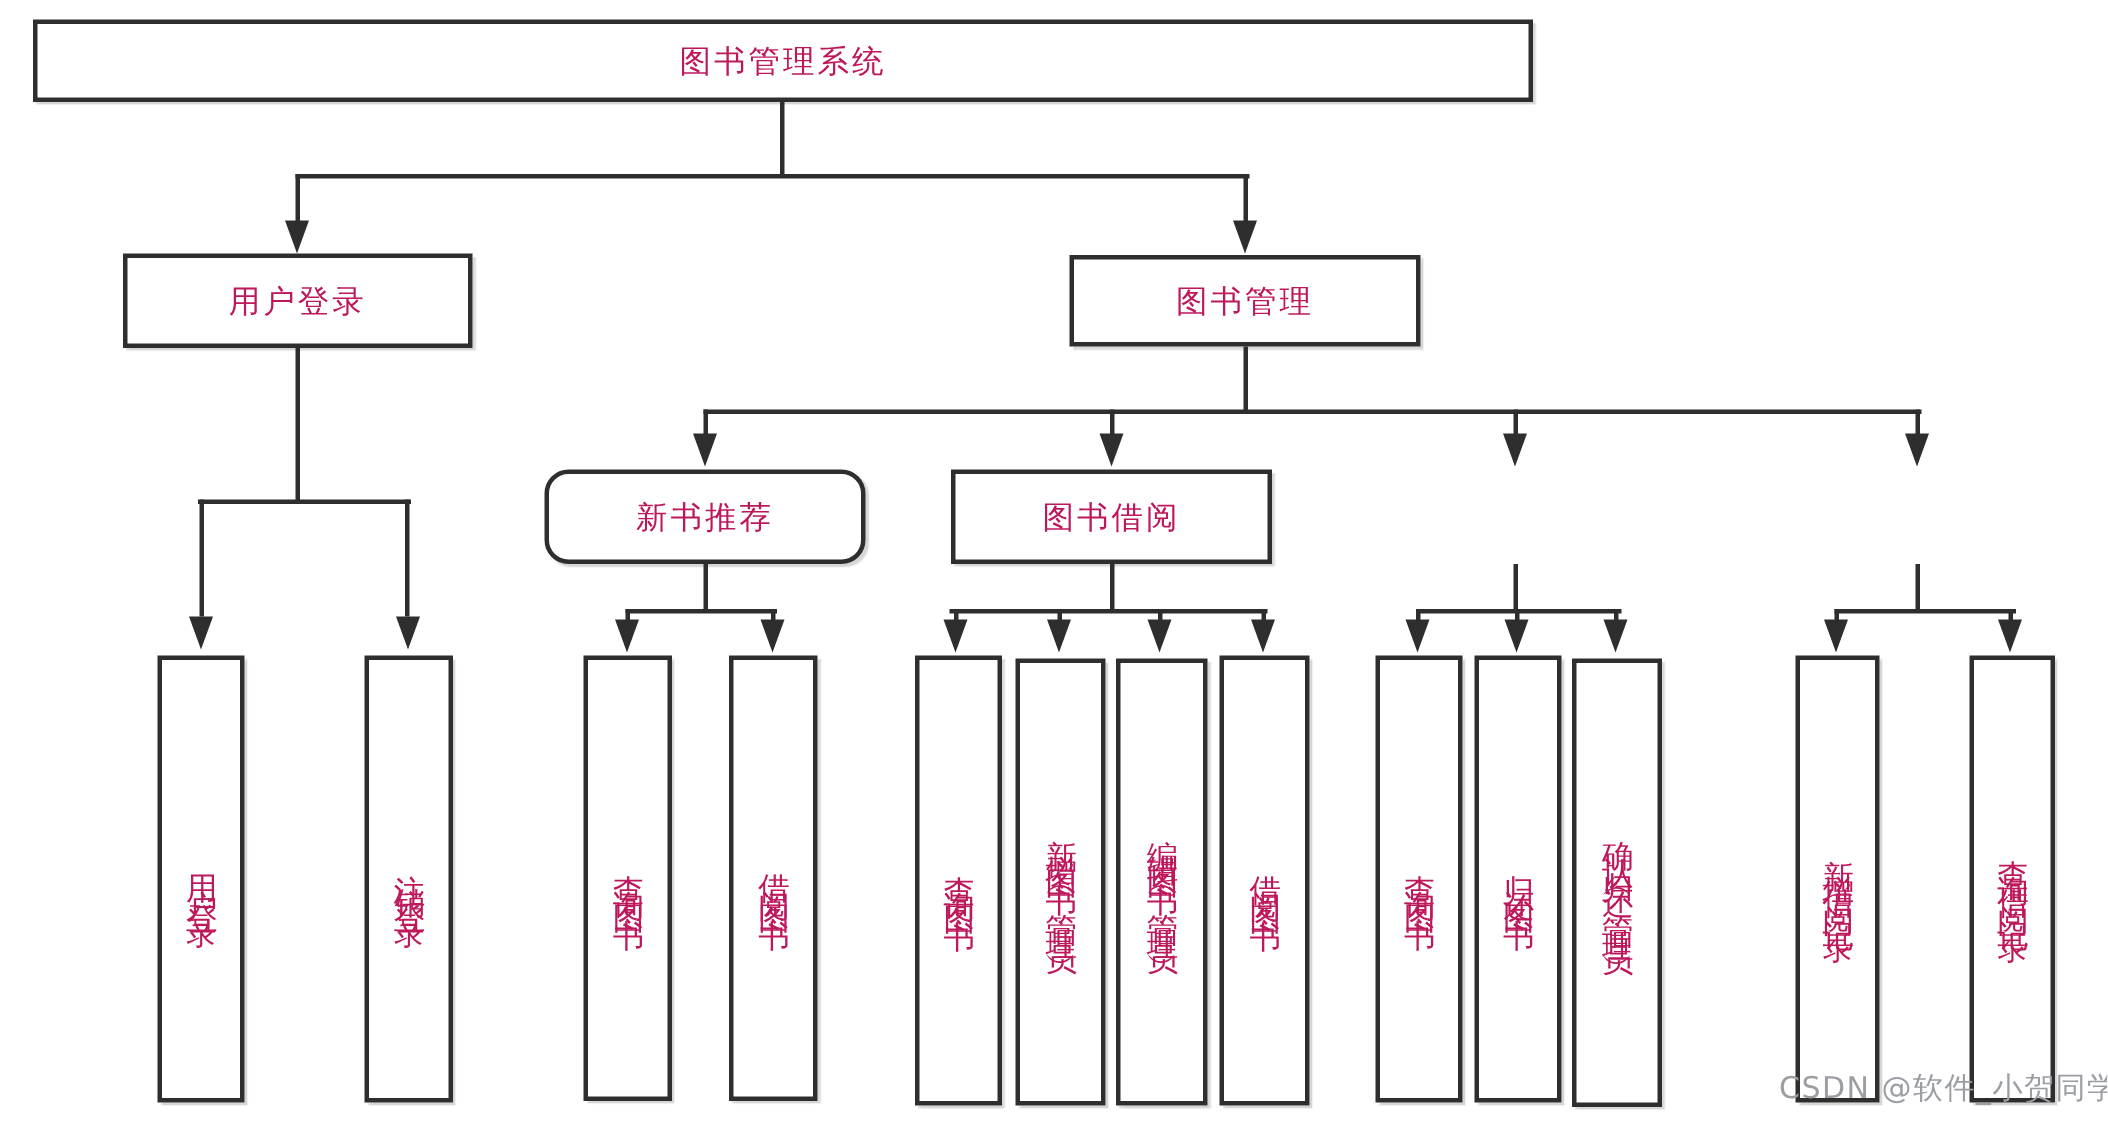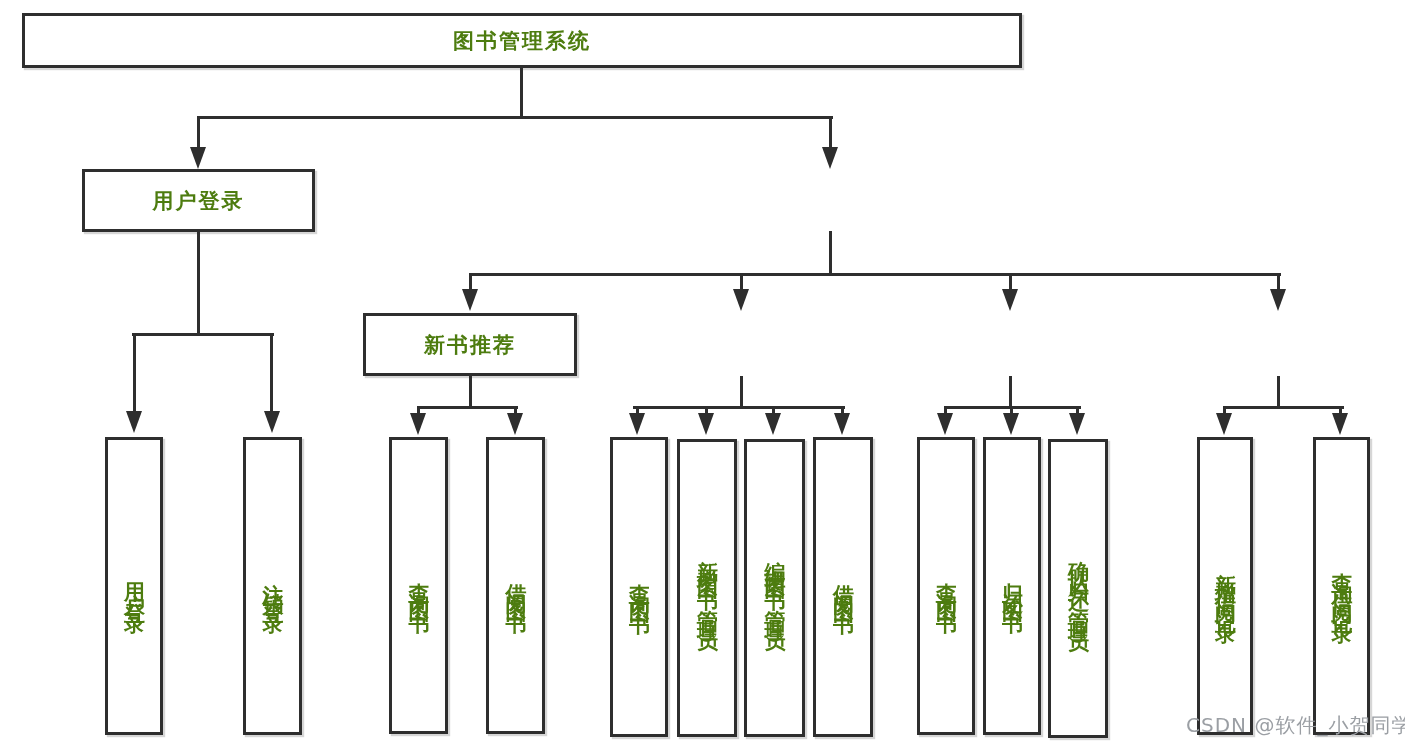--- a/index.html
+++ b/index.html
@@ -15,25 +15,24 @@
     position: absolute;
     box-sizing: border-box;
     border: 3px solid #2e2e2e;
     background: #ffffff;
     display: flex;
     align-items: center;
     justify-content: center;
     box-shadow: 2px 2px 1px rgba(90,90,90,0.25);
   }
   .box .label {
-    color: #4d7c0f;
+    color: #be185d;
     font-size: 21px;
     letter-spacing: 2px;
     white-space: nowrap;
-    font-weight: bold;
   }
   .box .vtext {
     writing-mode: vertical-rl;
     text-orientation: mixed;
     letter-spacing: 10px;
     line-height: 1;
     font-size: 21px;
   }
   .ln { position: absolute; background: #2e2e2e; }
   .arr {
@@ -66,41 +65,47 @@
   <div class="ln" style="left:520px; top:68px; width:3px; height:50px;"></div>
   <div class="ln" style="left:197px; top:116px; width:636px; height:3px;"></div>
   <div class="ln" style="left:197px; top:116px; width:3px; height:34px;"></div>
   <div class="ln" style="left:829px; top:116px; width:3px; height:34px;"></div>
   <div class="arr" style="left:190px; top:147px;"></div>
   <div class="arr" style="left:822px; top:147px;"></div>
 
   <div class="box" style="left:82px; top:169px; width:233px; height:63px;">
     <span class="label">用户登录</span>
   </div>
+  <div class="box" style="left:713px; top:170px; width:234px; height:61px;">
+    <span class="label">图书管理</span>
+  </div>
 
   <div class="ln" style="left:197px; top:232px; width:3px; height:104px;"></div>
   <div class="ln" style="left:132px; top:333px; width:142px; height:3px;"></div>
   <div class="ln" style="left:133px; top:333px; width:3px; height:78px;"></div>
   <div class="ln" style="left:270px; top:333px; width:3px; height:78px;"></div>
   <div class="arr" style="left:126px; top:411px;"></div>
   <div class="arr" style="left:264px; top:411px;"></div>
 
   <div class="ln" style="left:829px; top:231px; width:3px; height:44px;"></div>
   <div class="ln" style="left:469px; top:273px; width:812px; height:3px;"></div>
   <div class="ln" style="left:469px; top:273px; width:3px; height:18px;"></div>
   <div class="ln" style="left:740px; top:273px; width:3px; height:18px;"></div>
   <div class="ln" style="left:1009px; top:273px; width:3px; height:18px;"></div>
   <div class="ln" style="left:1277px; top:273px; width:3px; height:18px;"></div>
   <div class="arr" style="left:462px; top:289px;"></div>
   <div class="arr" style="left:733px; top:289px;"></div>
   <div class="arr" style="left:1002px; top:289px;"></div>
   <div class="arr" style="left:1270px; top:289px;"></div>
 
-  <div class="box" style="left:363px; top:313px; width:214px; height:63px;">
+  <div class="box" style="left:363px; top:313px; width:214px; height:63px;border-radius:16px;">
     <span class="label">新书推荐</span>
+  </div>
+  <div class="box" style="left:634px; top:313px; width:214px; height:63px;">
+    <span class="label">图书借阅</span>
   </div>
 
   <div class="ln" style="left:469px; top:376px; width:3px; height:32px;"></div>
   <div class="ln" style="left:740px; top:376px; width:3px; height:32px;"></div>
   <div class="ln" style="left:1009px; top:376px; width:3px; height:32px;"></div>
   <div class="ln" style="left:1277px; top:376px; width:3px; height:32px;"></div>
 
   <div class="ln" style="left:417px; top:406px; width:101px; height:3px;"></div>
   <div class="ln" style="left:633px; top:406px; width:212px; height:3px;"></div>
   <div class="ln" style="left:944px; top:406px; width:137px; height:3px;"></div>

